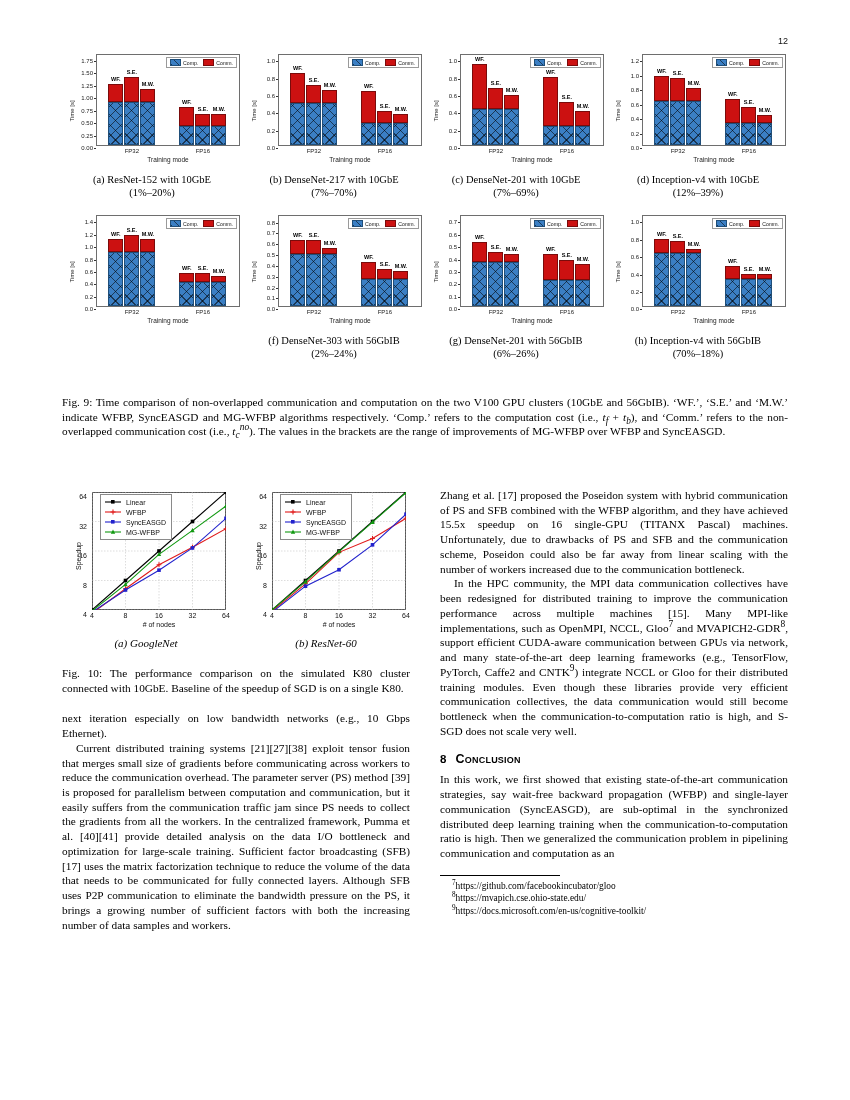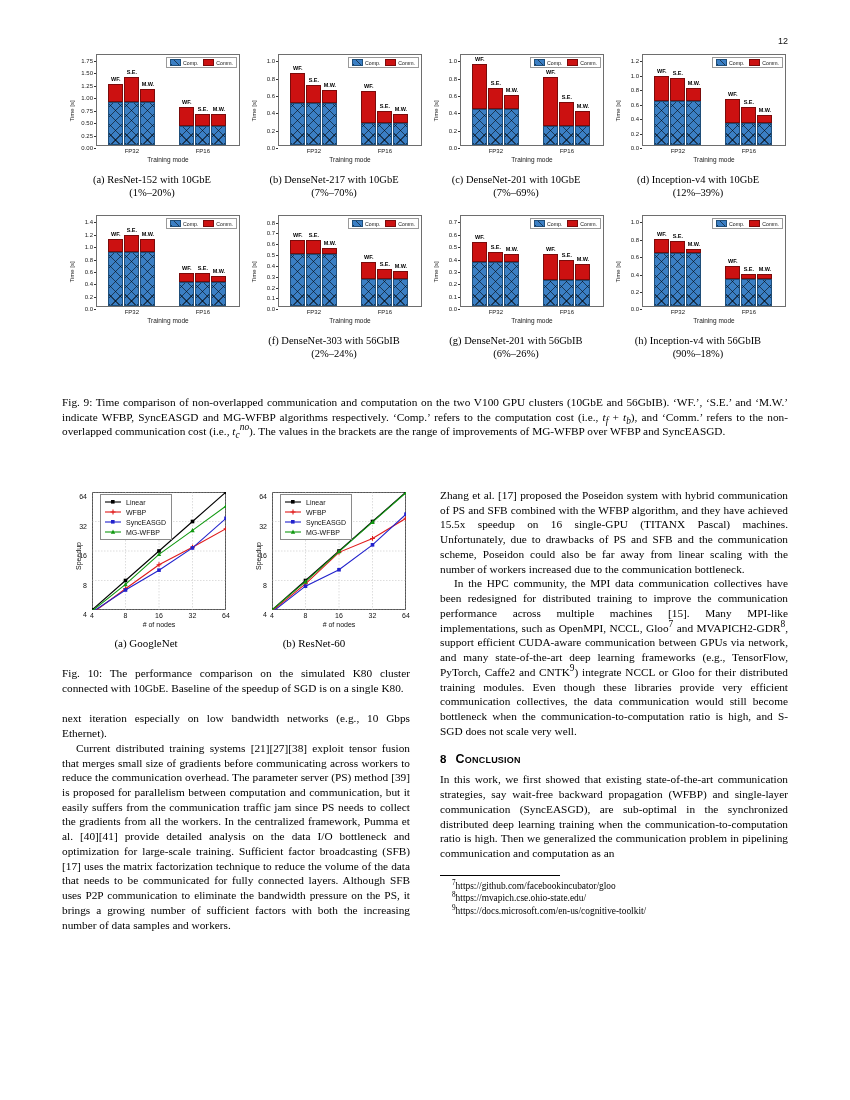--- a/index.html
+++ b/index.html
@@ -358,22 +358,23 @@
     height: 10px;
   }
   .lc-legend .ltxt {
     font-family: "Liberation Sans", sans-serif;
     font-size: 7px;
     color: #111;
   }
   .lc-legend svg { display: block; }
   .fig10-caps {
     display: flex;
-    justify-content: flex-start;
+    justify-content: space-between;
     margin-top: 1px;
+    font-style: italic;
   }
   .fig10-caps .c {
     width: 168px;
     text-align: center;
     font-size: 11px;
   }
   .fig10-caption {
     margin-top: 10px;
   }
   sub, sup { line-height: 0; }
@@ -898,21 +899,21 @@
                 <div class="item">
                   <span class="swatch sw-comm"></span>
                   <span class="ltext">Comm.</span>
                 </div>
               </div>
             </div>
             <div class="xaxis-title">Training mode</div>
           </div>
           <div class="subcap">
             <div>(h) Inception-v4 with 56GbIB</div>
-            <div>(90%–18%)</div>
+            <div>(70%–18%)</div>
           </div>
         </div>
       </div>
   </div>
 
   <div class="fig9-caption">
     Fig. 9: Time comparison of non-overlapped communication and computation on the two V100 GPU clusters (10GbE and
     56GbIB). ‘WF.’, ‘S.E.’ and ‘M.W.’ indicate WFBP, SyncEASGD and MG-WFBP algorithms respectively. ‘Comp.’ refers to the
     computation cost (i.e., <span class="math-i">t<sub>f</sub></span> + <span class="math-i">t<sub>b</sub></span>), and ‘Comm.’ refers to the non-overlapped communication cost (i.e., <span class="math-i">t<sub>c</sub><sup>no</sup></span>). The values in the
     brackets are the range of improvements of MG-WFBP over WFBP and SyncEASGD.

